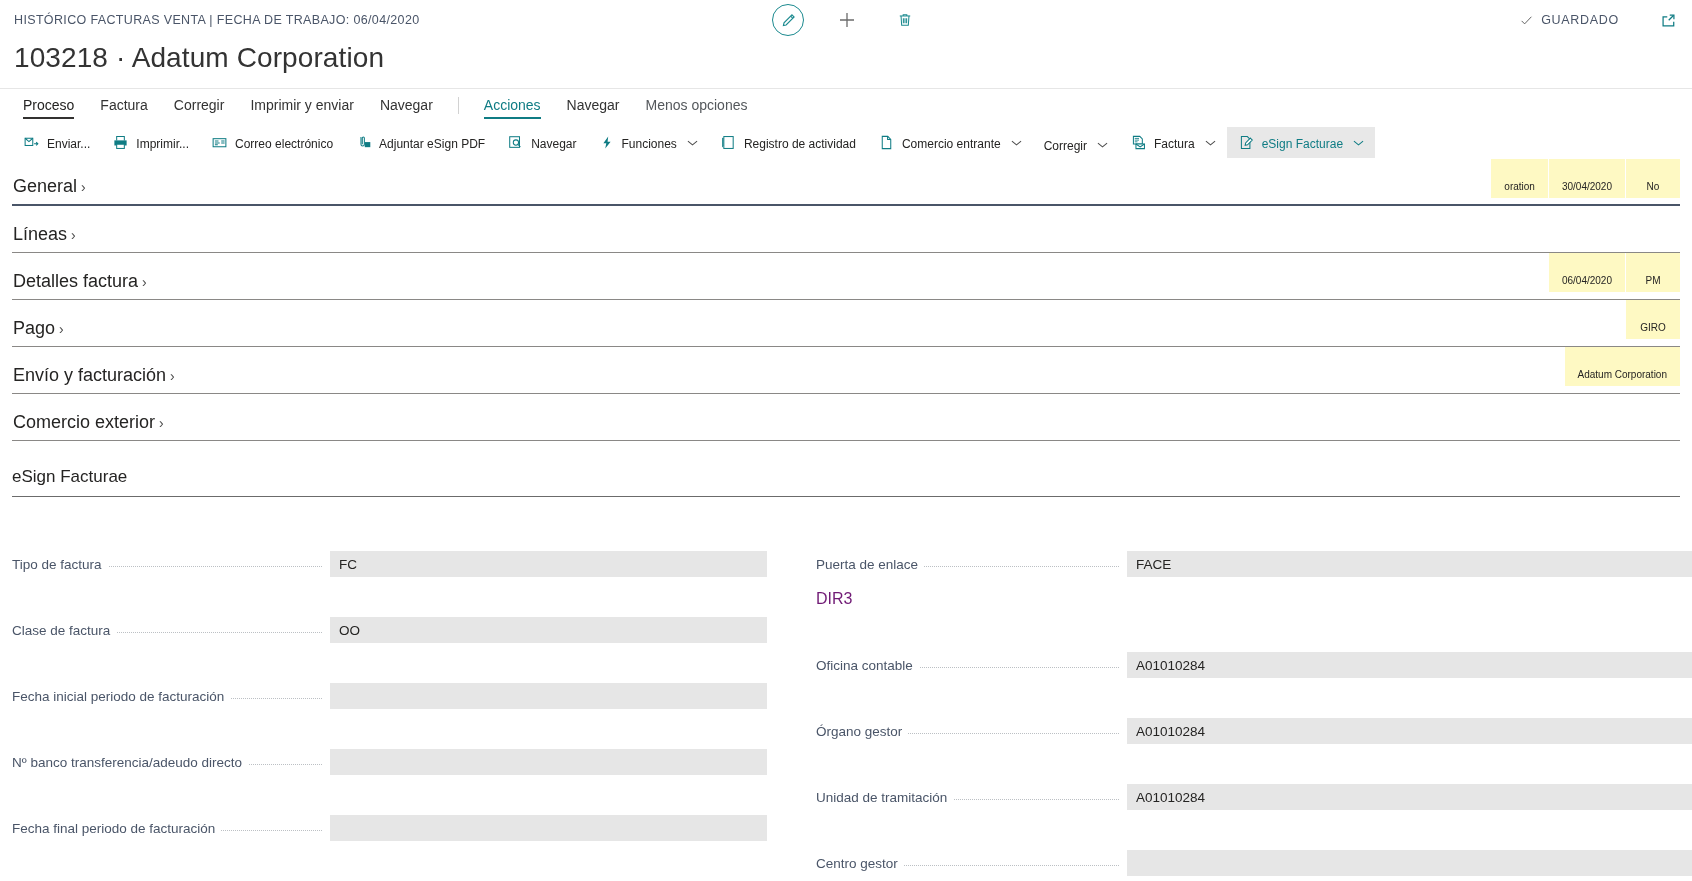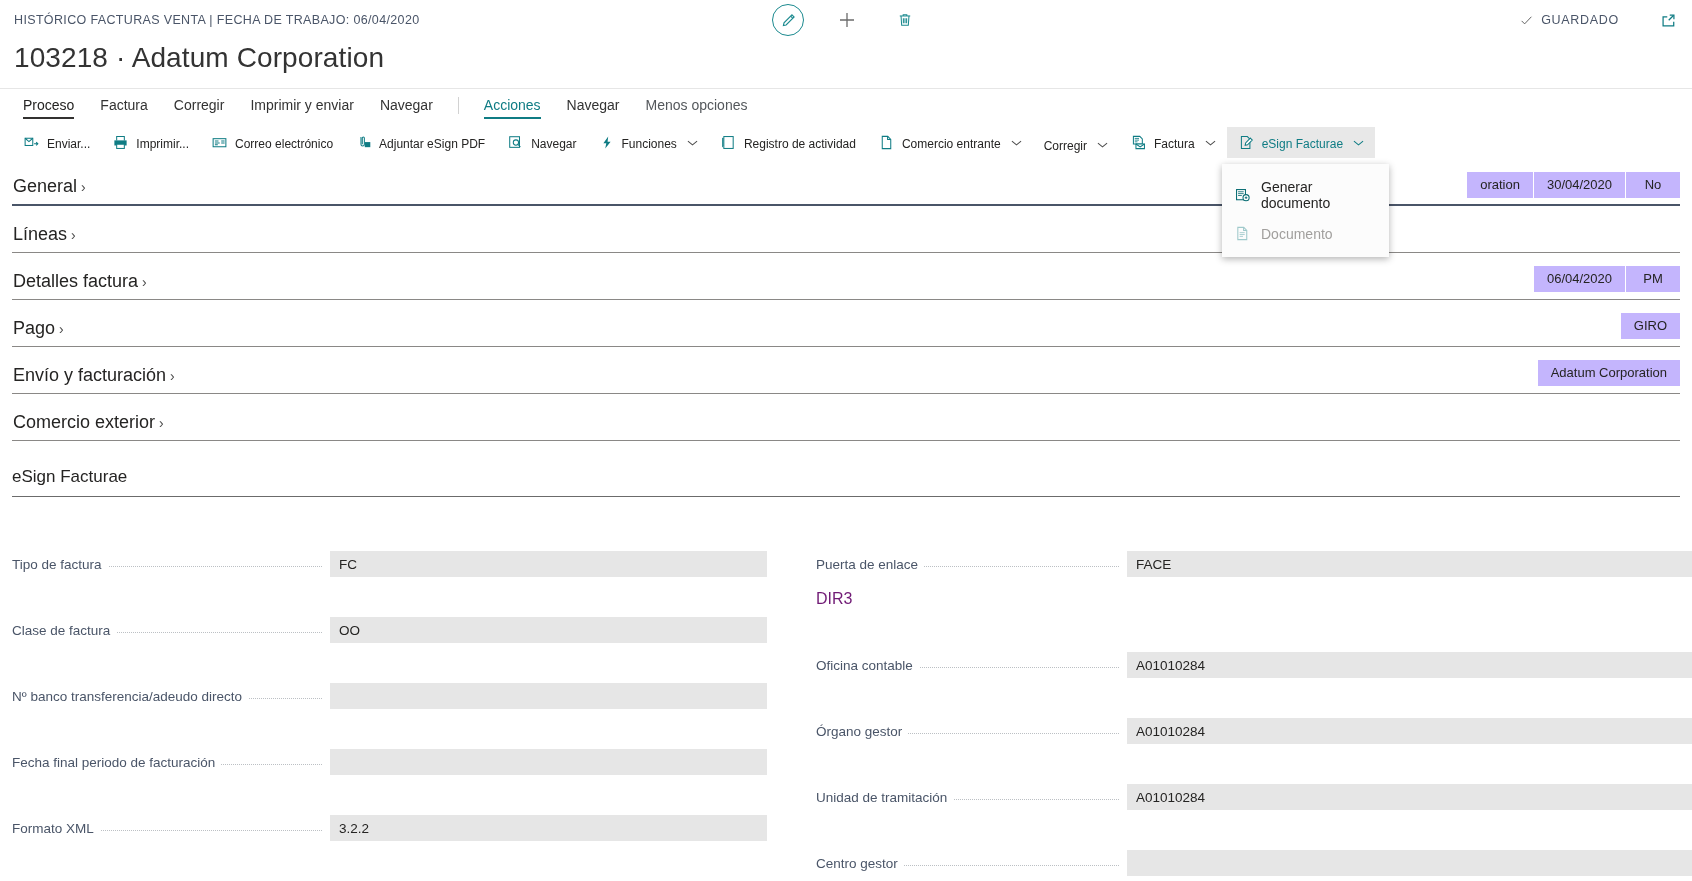--- a/index.html
+++ b/index.html
@@ -186,24 +186,24 @@
   .sec-rule.strong { height: 2px; background: #4a5568; }
   .chips {
     display: flex;
     align-items: stretch;
     gap: 1px;
     position: absolute;
     right: 0;
     bottom: 8px;
   }
   .chip {
-    background: #c4b5fd;
-    font-size: 13px;
+    background: #fef9c3;
+    font-size: 10px;
     color: #252423;
-    padding: 5px 13px 6px 13px;
+    padding: 22px 13px 6px 13px;
     white-space: nowrap;
     text-align: center;
     min-width: 54px;
   }
 
   
   .esign-wrap { padding: 26px 12px 0 12px; }
   .esign-title {
     font-size: 17px;
     font-weight: 400;
@@ -452,43 +452,20 @@
       </span>
       <span class="lbl">eSign Facturae</span>
       <span class="chev">
         <svg width="11" height="8" viewBox="0 0 12 8" fill="none" stroke="#0f7c84" stroke-width="1.1">
             <path d="M1 2l5 4 5-4"></path>
           </svg>
       </span>
     </div>
   </div>
 
-  <div class="dropdown">
-    <div class="dd-item">
-      <span>
-        <svg width="17" height="17" viewBox="0 0 20 20" fill="none" stroke="#0b6e74" stroke-width="1.25">
-          <rect x="3" y="3" width="10.5" height="12"></rect>
-          <path d="M4.8 5.6h6.6M4.8 7.8h6.6M4.8 10h4.4" stroke-width="1"></path>
-          <circle cx="14.2" cy="12.6" r="3.6" fill="#fff"></circle>
-          <path d="M12.7 12.6h3M14.2 11.1v3" stroke-width="1.1"></path>
-        </svg>
-      </span>
-      <span>Generar documento</span>
-    </div>
-    <div class="dd-item disabled">
-      <span>
-        <svg width="17" height="17" viewBox="0 0 20 20" fill="none" stroke="#9fc9cb" stroke-width="1.25">
-          <path d="M4.5 2.8h7l3.5 3.5v10.9h-10.5z"></path>
-          <path d="M11.3 2.9v3.6h3.6"></path>
-          <path d="M6.6 9h6M6.6 11.2h6M6.6 13.4h4" stroke-width="1"></path>
-        </svg>
-      </span>
-      <span>Documento</span>
-    </div>
-  </div>
 
   <div class="sections">
 
     <div class="section">
       <div class="section-headline">
         <div class="sec-title">
           <span>General</span>
           <span class="caret">›</span>
         </div>
       </div>
@@ -578,20 +555,27 @@
         </div>
 
         <div class="field">
           <span class="lcell">
             <span class="ldots"></span>
             <span class="ltext">Clase de factura</span>
           </span>
           <span class="fv">OO</span>
         </div>
 
+        <div class="field">
+          <span class="lcell">
+            <span class="ldots"></span>
+            <span class="ltext">Fecha inicial periodo de facturación</span>
+          </span>
+          <span class="fv"></span>
+        </div>
 
         <div class="field">
           <span class="lcell">
             <span class="ldots"></span>
             <span class="ltext">Nº banco transferencia/adeudo directo</span>
           </span>
           <span class="fv"></span>
         </div>
 
         <div class="field">

